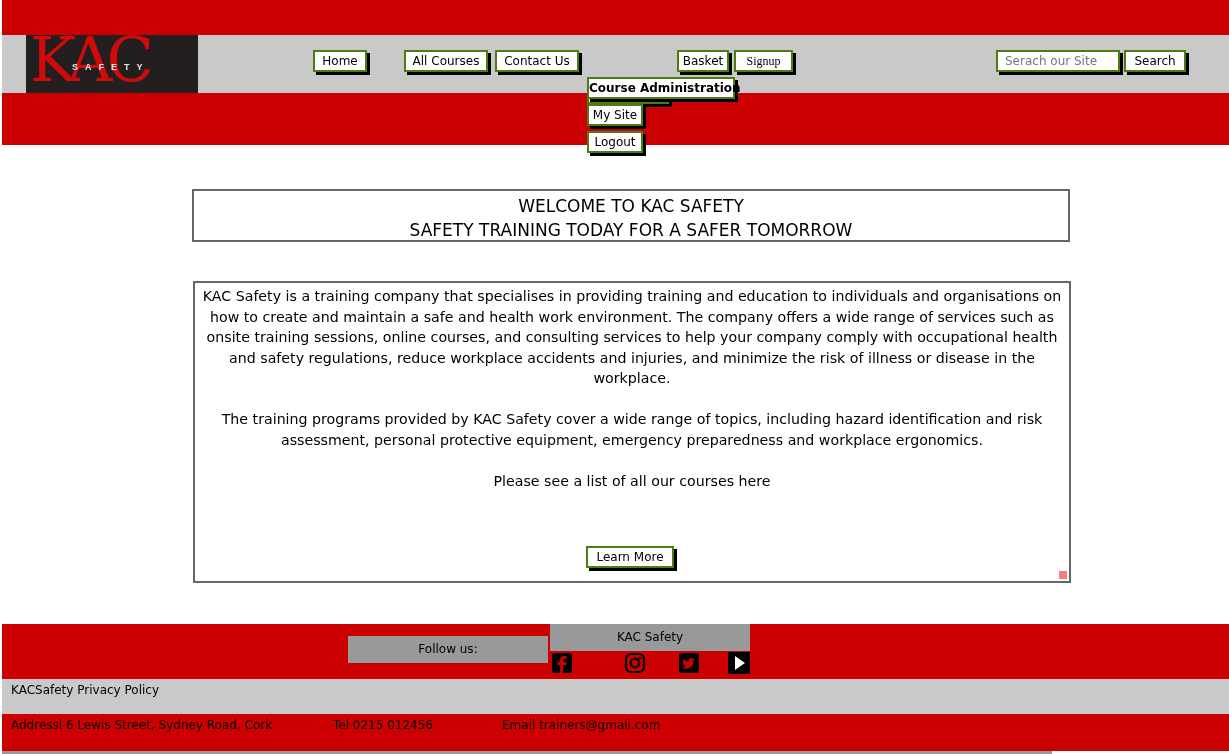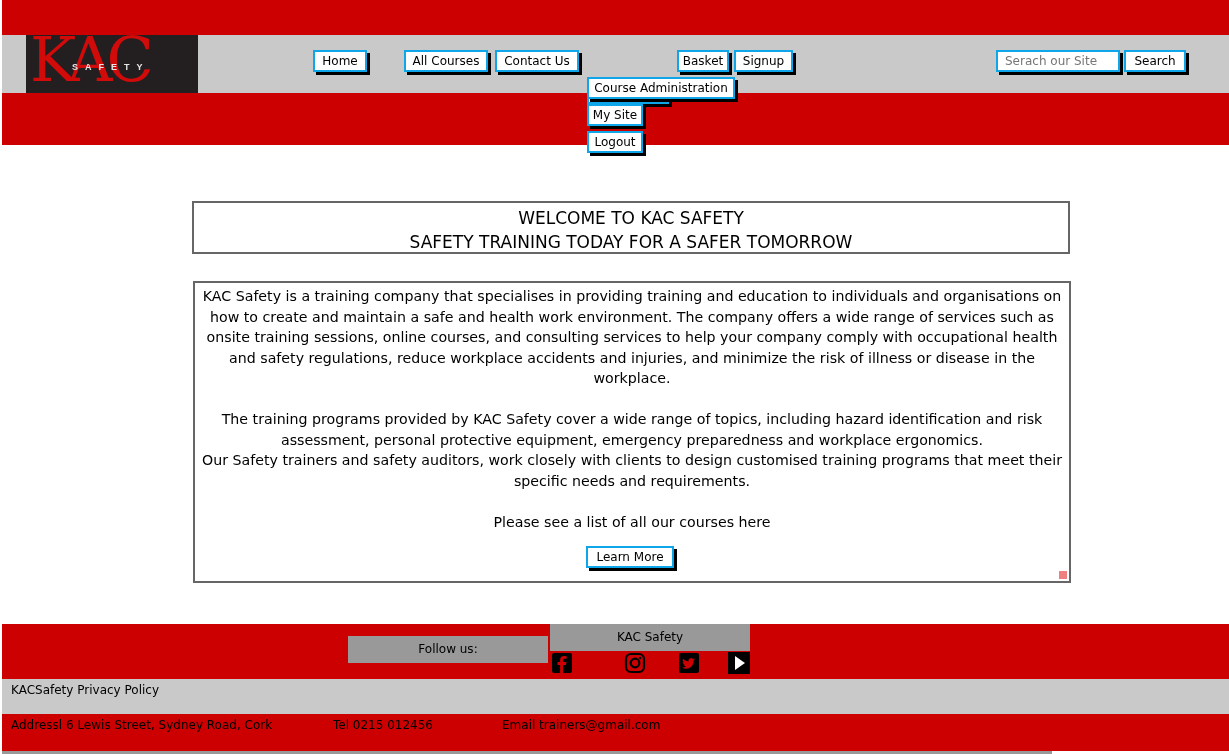--- a/index.html
+++ b/index.html
@@ -8,24 +8,24 @@
 
   
   .hdr-top { position: absolute; left: 2px; top: 0; width: 1227px; height: 35px; background: #cc0000; }
   .hdr-bar { position: absolute; left: 2px; top: 35px; width: 1227px; height: 58px; background: #c9c9c9; }
   .hdr-bottom { position: absolute; left: 2px; top: 93px; width: 1227px; height: 52px; background: #cc0000; }
 
   .logo { position: absolute; left: 2px; top: 35px; width: 172px; height: 58px; background: #231f20; overflow: hidden; margin-left: 24px; }
   .logo .kac { position: absolute; left: 4px; top: -6px; font-family: "DejaVu Serif", serif; font-size: 62px; letter-spacing: -6px; color: #d10a0a; font-weight: normal; line-height: 1; }
   .logo .safety { position: absolute; left: 46px; top: 27px; font-family: "Liberation Sans", sans-serif; font-size: 9px; font-weight: bold; letter-spacing: 7px; color: #e6e6e6; }
 
-  .btn { position: absolute; height: 22px; background: #fff; border: 2px solid #0ea5e9; box-shadow: 3px 3px 0 #000; font-size: 12px; line-height: 18px; text-align: center; white-space: nowrap; cursor: pointer; }
+  .btn { position: absolute; height: 22px; background: #fff; border: 2px solid #4d7c0f; box-shadow: 3px 3px 0 #000; font-size: 12px; line-height: 18px; text-align: center; white-space: nowrap; cursor: pointer; }
 
   
-  .welcome { position: absolute; left: 192px; top: 201px; width: 878px; height: 53px; border: 2px solid #666; background: #fff; text-align: center; font-size: 17px; line-height: 24px; padding-top: 3px; }
+  .welcome { position: absolute; left: 192px; top: 189px; width: 878px; height: 53px; border: 2px solid #666; background: #fff; text-align: center; font-size: 17px; line-height: 24px; padding-top: 3px; }
   .about { position: absolute; left: 193px; top: 281px; width: 878px; height: 302px; border: 2px solid #666; background: #fff; text-align: center; font-size: 14.2px; line-height: 20.5px; padding: 3px 4px 0 4px; }
   .about p { margin: 0; }
   .about .gap { height: 20.5px; }
   .resize-grip { position: absolute; right: 2px; bottom: 2px; width: 8px; height: 8px; background: #f08080; }
 
   
   .ft-top { position: absolute; left: 2px; top: 624px; width: 1227px; height: 55px; background: #cc0000; }
   .ft-mid { position: absolute; left: 2px; top: 679px; width: 1227px; height: 35px; background: #c9c9c9; }
   .ft-bot { position: absolute; left: 2px; top: 714px; width: 1227px; height: 37px; background: #cc0000; }
   .ft-line { position: absolute; left: 2px; top: 751px; width: 1050px; height: 3px; background: #999; }
@@ -46,44 +46,43 @@
   <span class="kac">KAC</span>
   <span class="safety">SAFETY</span>
 </div>
 
 <nav>
   <div class="btn" style="left:313px; top:50px; width:54px;">Home</div>
   <div class="btn" style="left:404px; top:50px; width:84px;">All Courses</div>
   <div class="btn" style="left:495px; top:50px; width:84px;">Contact Us</div>
   <div class="btn" style="left:587px; top:50px; width:82px;margin-top:32px;">Dashboard</div>
   <div class="btn" style="left:677px; top:50px; width:52px;">Basket</div>
-  <div class="btn" style="left:734px; top:50px; width:59px;">Signup</div>
+  <div class="btn" style="left:734px; top:50px; width:59px;font-family:Liberation Serif, serif;">Signup</div>
 </nav>
 
 <div>
-  <div class="btn" style="left:587px; top:77px; width:148px;">Course Administration</div>
+  <div class="btn" style="left:587px; top:77px; width:148px;font-weight:bold;">Course Administration</div>
   <div class="btn" style="left:587px; top:104px; width:56px;">My Site</div>
   <div class="btn" style="left:587px; top:131px; width:56px;">Logout</div>
 </div>
 
 <div>
   <input class="btn" style="left: 996px; top: 50px; width: 124px; text-align: left; padding-left: 7px; font-family: &quot;DejaVu Sans&quot;, sans-serif;" type="text" placeholder="Serach our Site">
   <div class="btn" style="left:1124px; top:50px; width:62px;">Search</div>
 </div>
 
 <section class="welcome">
   <div>WELCOME TO KAC SAFETY</div>
   <div>SAFETY TRAINING TODAY FOR A SAFER TOMORROW</div>
 </section>
 
 <section class="about">
   <p>KAC Safety is a training company that specialises in providing training and education to individuals and organisations on how to create and maintain a safe and health work environment.  The company offers a wide range of services such as onsite training sessions, online courses, and consulting services to help your company comply with occupational health and safety regulations, reduce workplace accidents and injuries, and minimize the risk of illness or disease in the workplace.</p>
   <div class="gap"></div>
   <p>The training programs provided by KAC Safety cover a wide range of topics, including hazard identification and risk assessment, personal protective equipment, emergency preparedness and workplace ergonomics.</p>
-  <p>Our Safety trainers and safety auditors, work closely with clients to design customised training programs that meet their specific needs and requirements.</p>
   <div class="gap"></div>
   <p>Please see a list of all our courses here</p>
   <div class="btn" style="left:391px; top:263px; width:88px;">Learn More</div>
   <div class="resize-grip"></div>
 </section>
 
 <div class="ft-top"></div>
 <div class="ft-mid"></div>
 <div class="ft-bot"></div>
 <div class="ft-line"></div>

